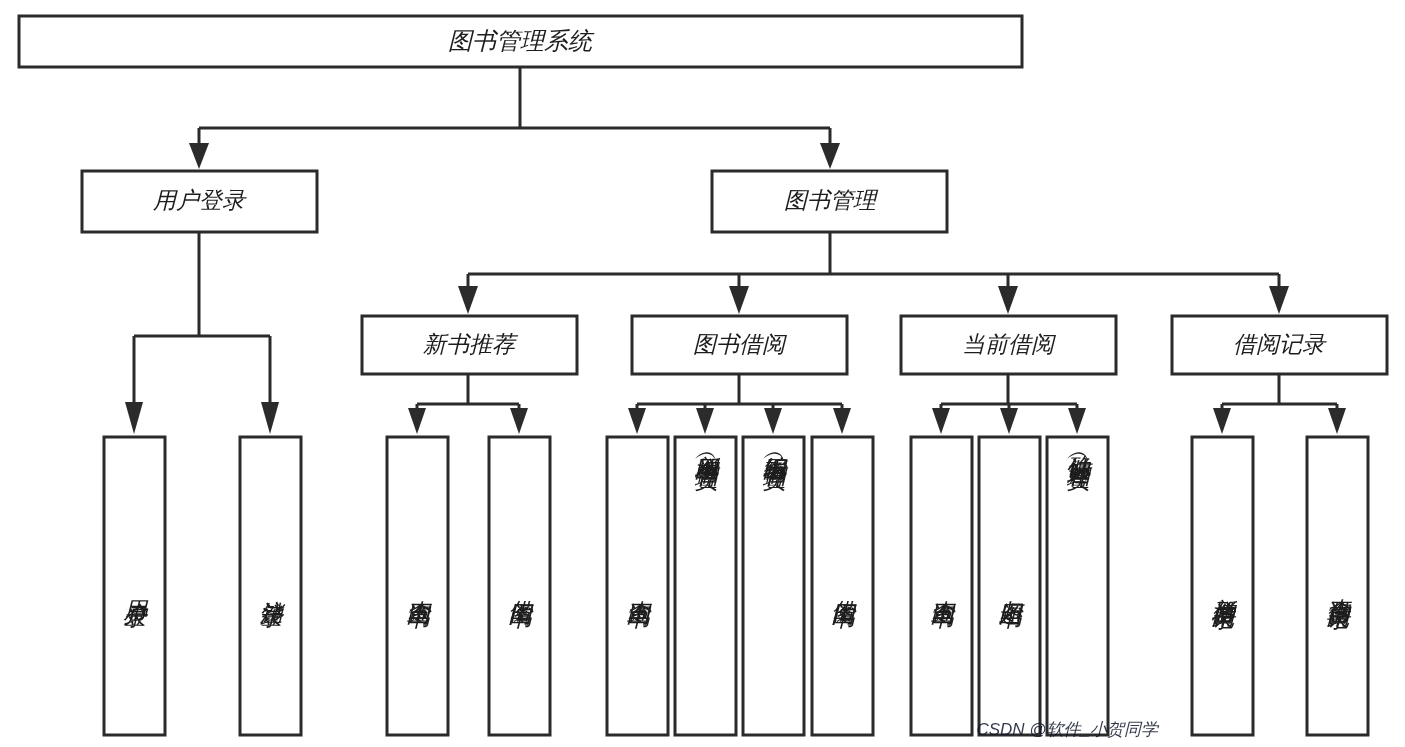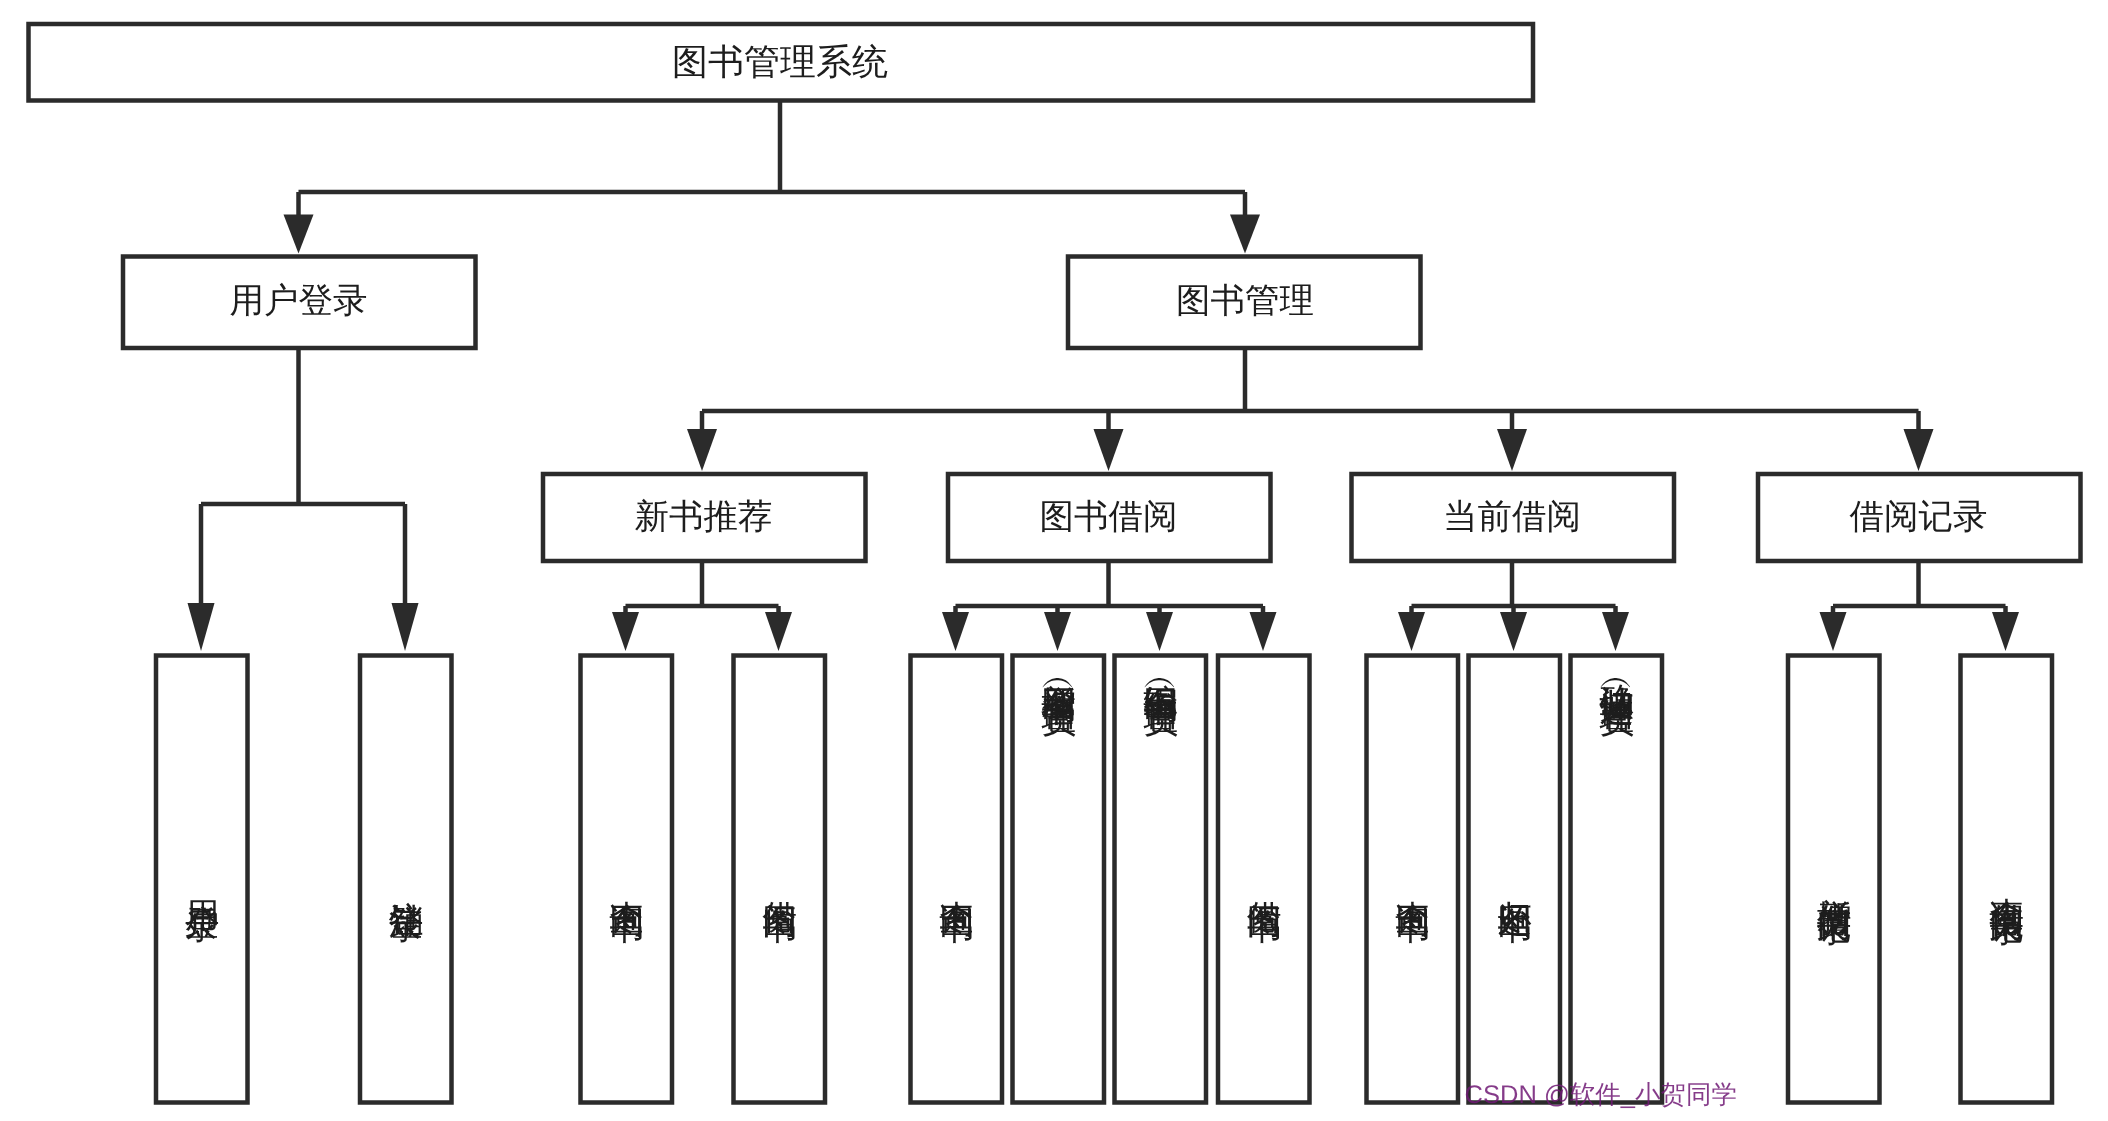--- a/index.html
+++ b/index.html
@@ -13,20 +13,21 @@
     font-family: "Liberation Sans", "DejaVu Sans", sans-serif;
     position: relative;
     overflow: hidden;
   }
   #diagram-root {
     position: absolute;
     left: 0;
     top: 0;
     width: 1172px;
     height: 747px;
+    font-style: italic;
   }
   svg.flow {
     display: block;
     width: 1405px;
     height: 747px;
   }
   .node-rect {
     fill: #ffffff;
     stroke: #2b2b2b;
     stroke-width: 3;
@@ -72,21 +73,21 @@
     letter-spacing: 2px;
     color: #1d1d1d;
     white-space: nowrap;
   }
   #watermark {
     position: absolute;
     right: 14px;
     bottom: 6px;
     font-family: "Liberation Sans", "DejaVu Sans", sans-serif;
     font-size: 17px;
-    color: #701a75;
+    color: #0f172a;
     opacity: 0.85;
     white-space: nowrap;
     pointer-events: none;
   }
 </style>
 </head>
 <body>
 
 <div id="diagram-root">
 

